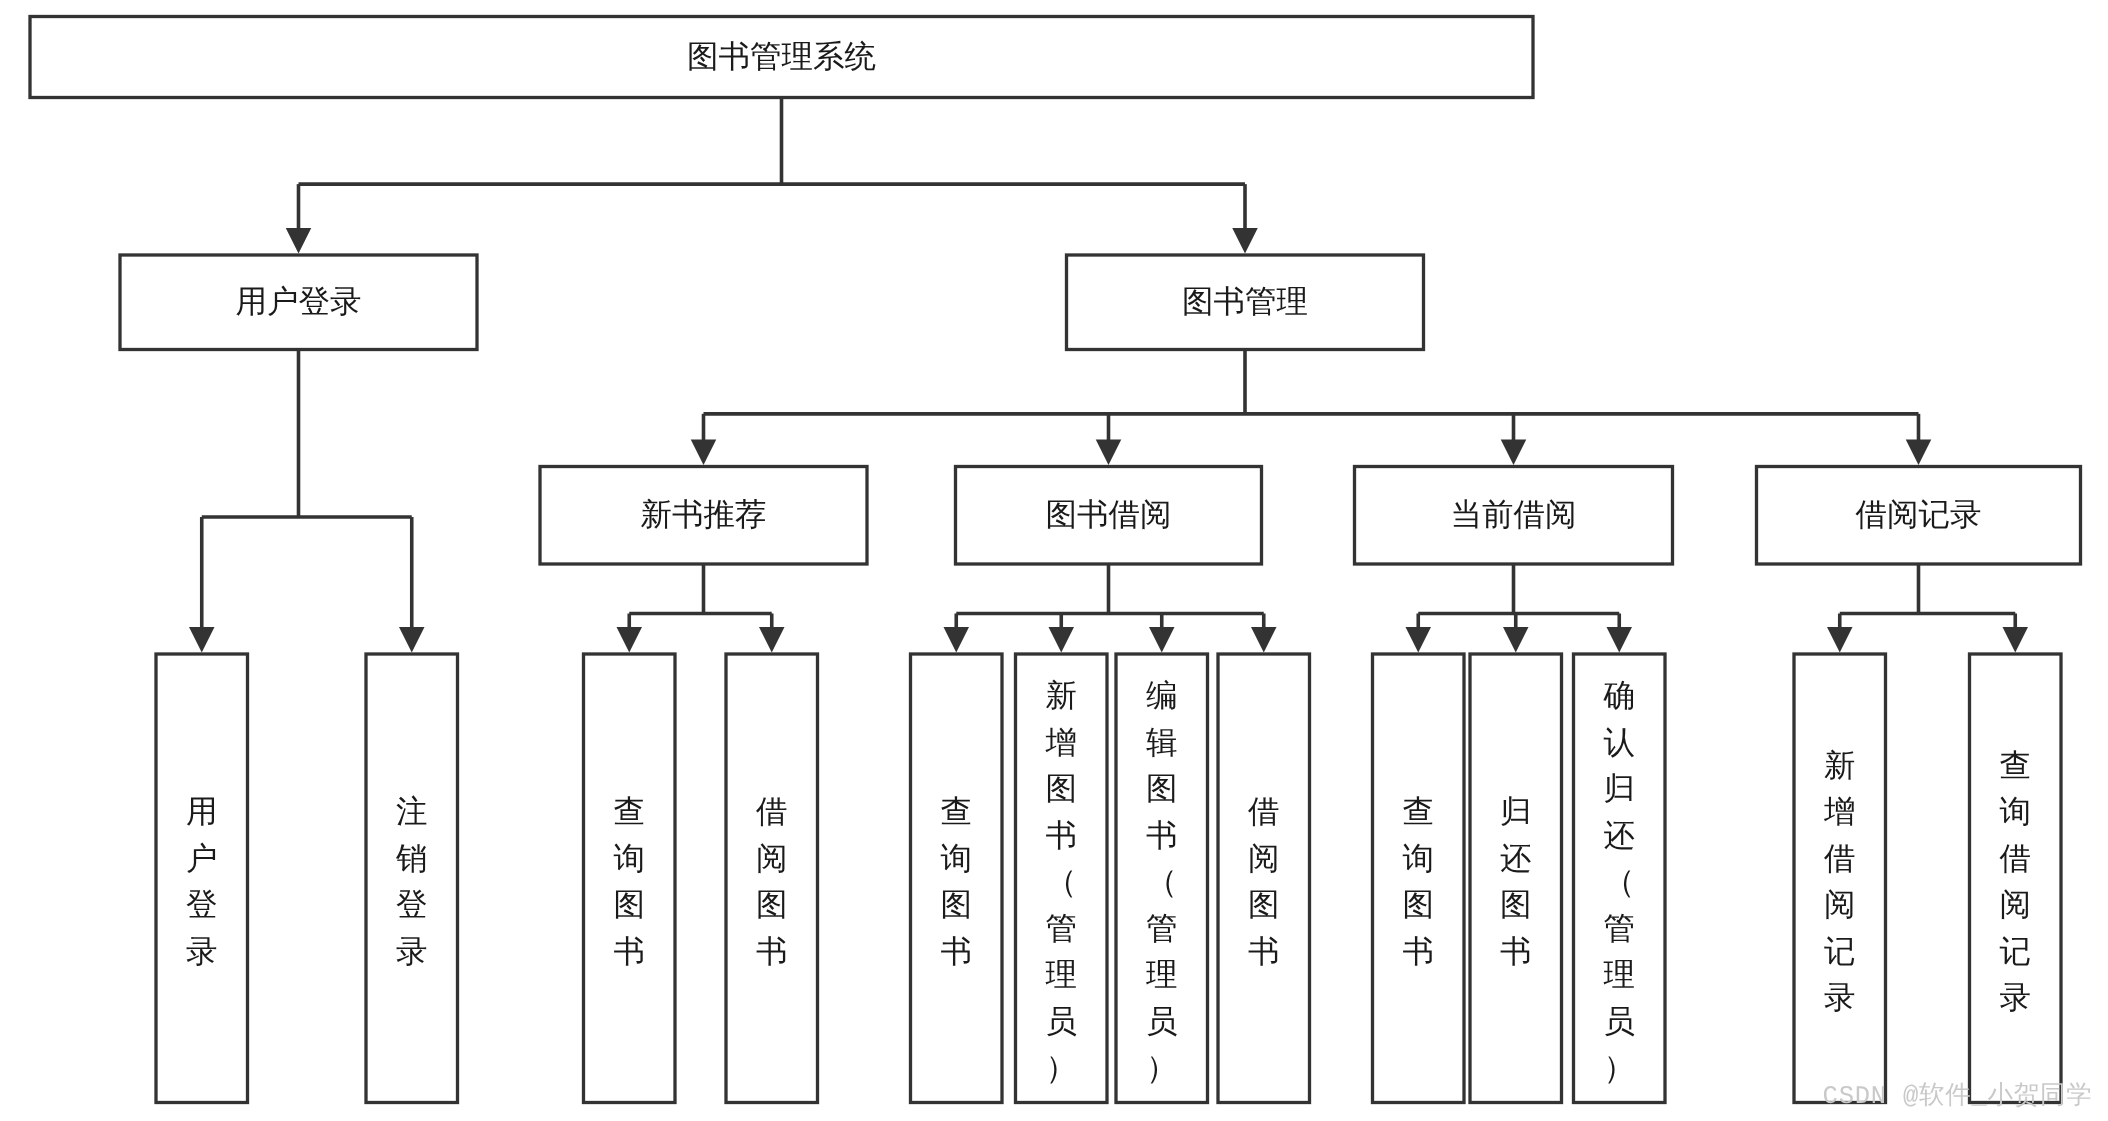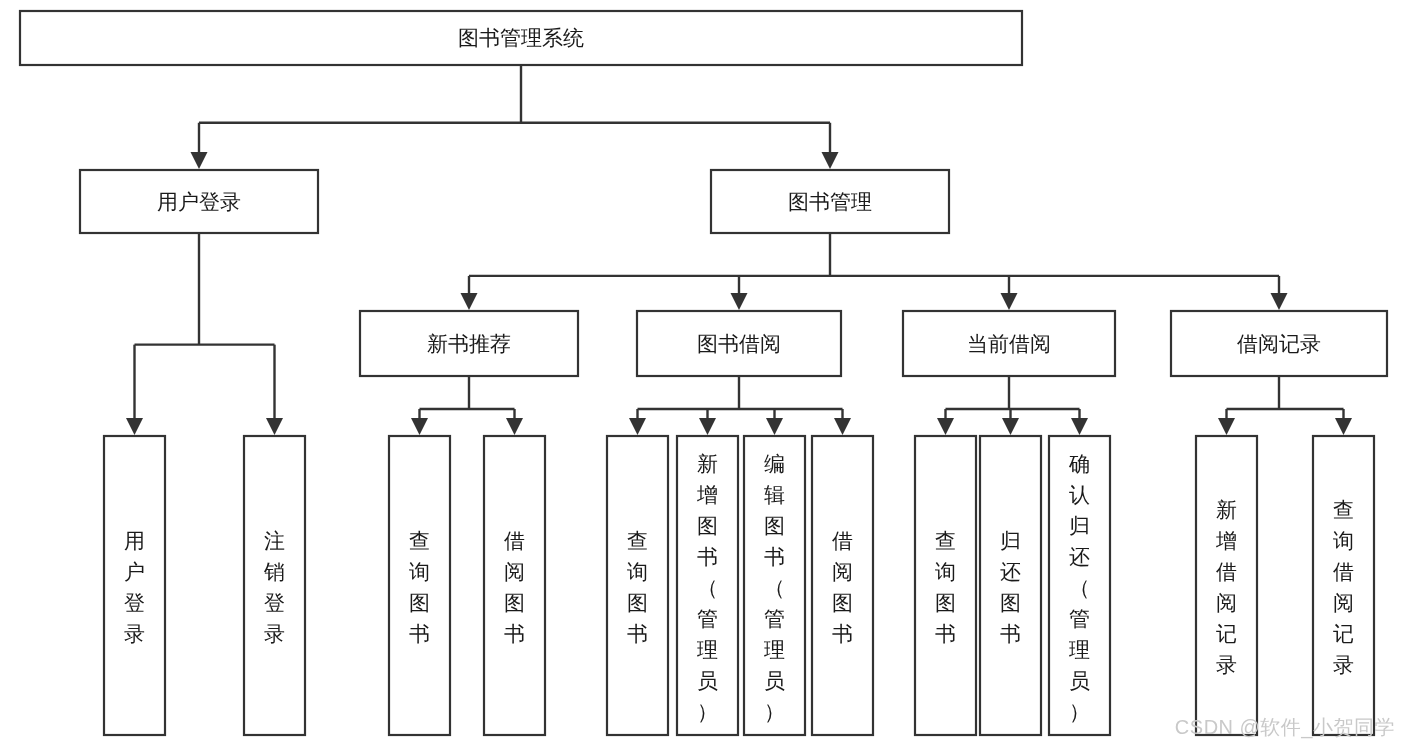--- a/index.html
+++ b/index.html
@@ -55,22 +55,22 @@
   }
   .arrow-head {
     fill: #333333;
     stroke: none;
   }
   .watermark {
     position: absolute;
     right: 10px;
     bottom: 6px;
     color: #c9c9c9;
-    font-size: 20px;
-    font-family: Liberation Sans, sans-serif;
+    font-size: 17px;
+    font-family: Liberation Mono, monospace;
     letter-spacing: 0.5px;
     white-space: nowrap;
     user-select: none;
   }
 </style>
 </head>
 <body>
 
 <div id="diagram-root">
   <svg class="diagram" id="diagram-svg" viewBox="0 0 1405 747" xmlns="http://www.w3.org/2000/svg">

